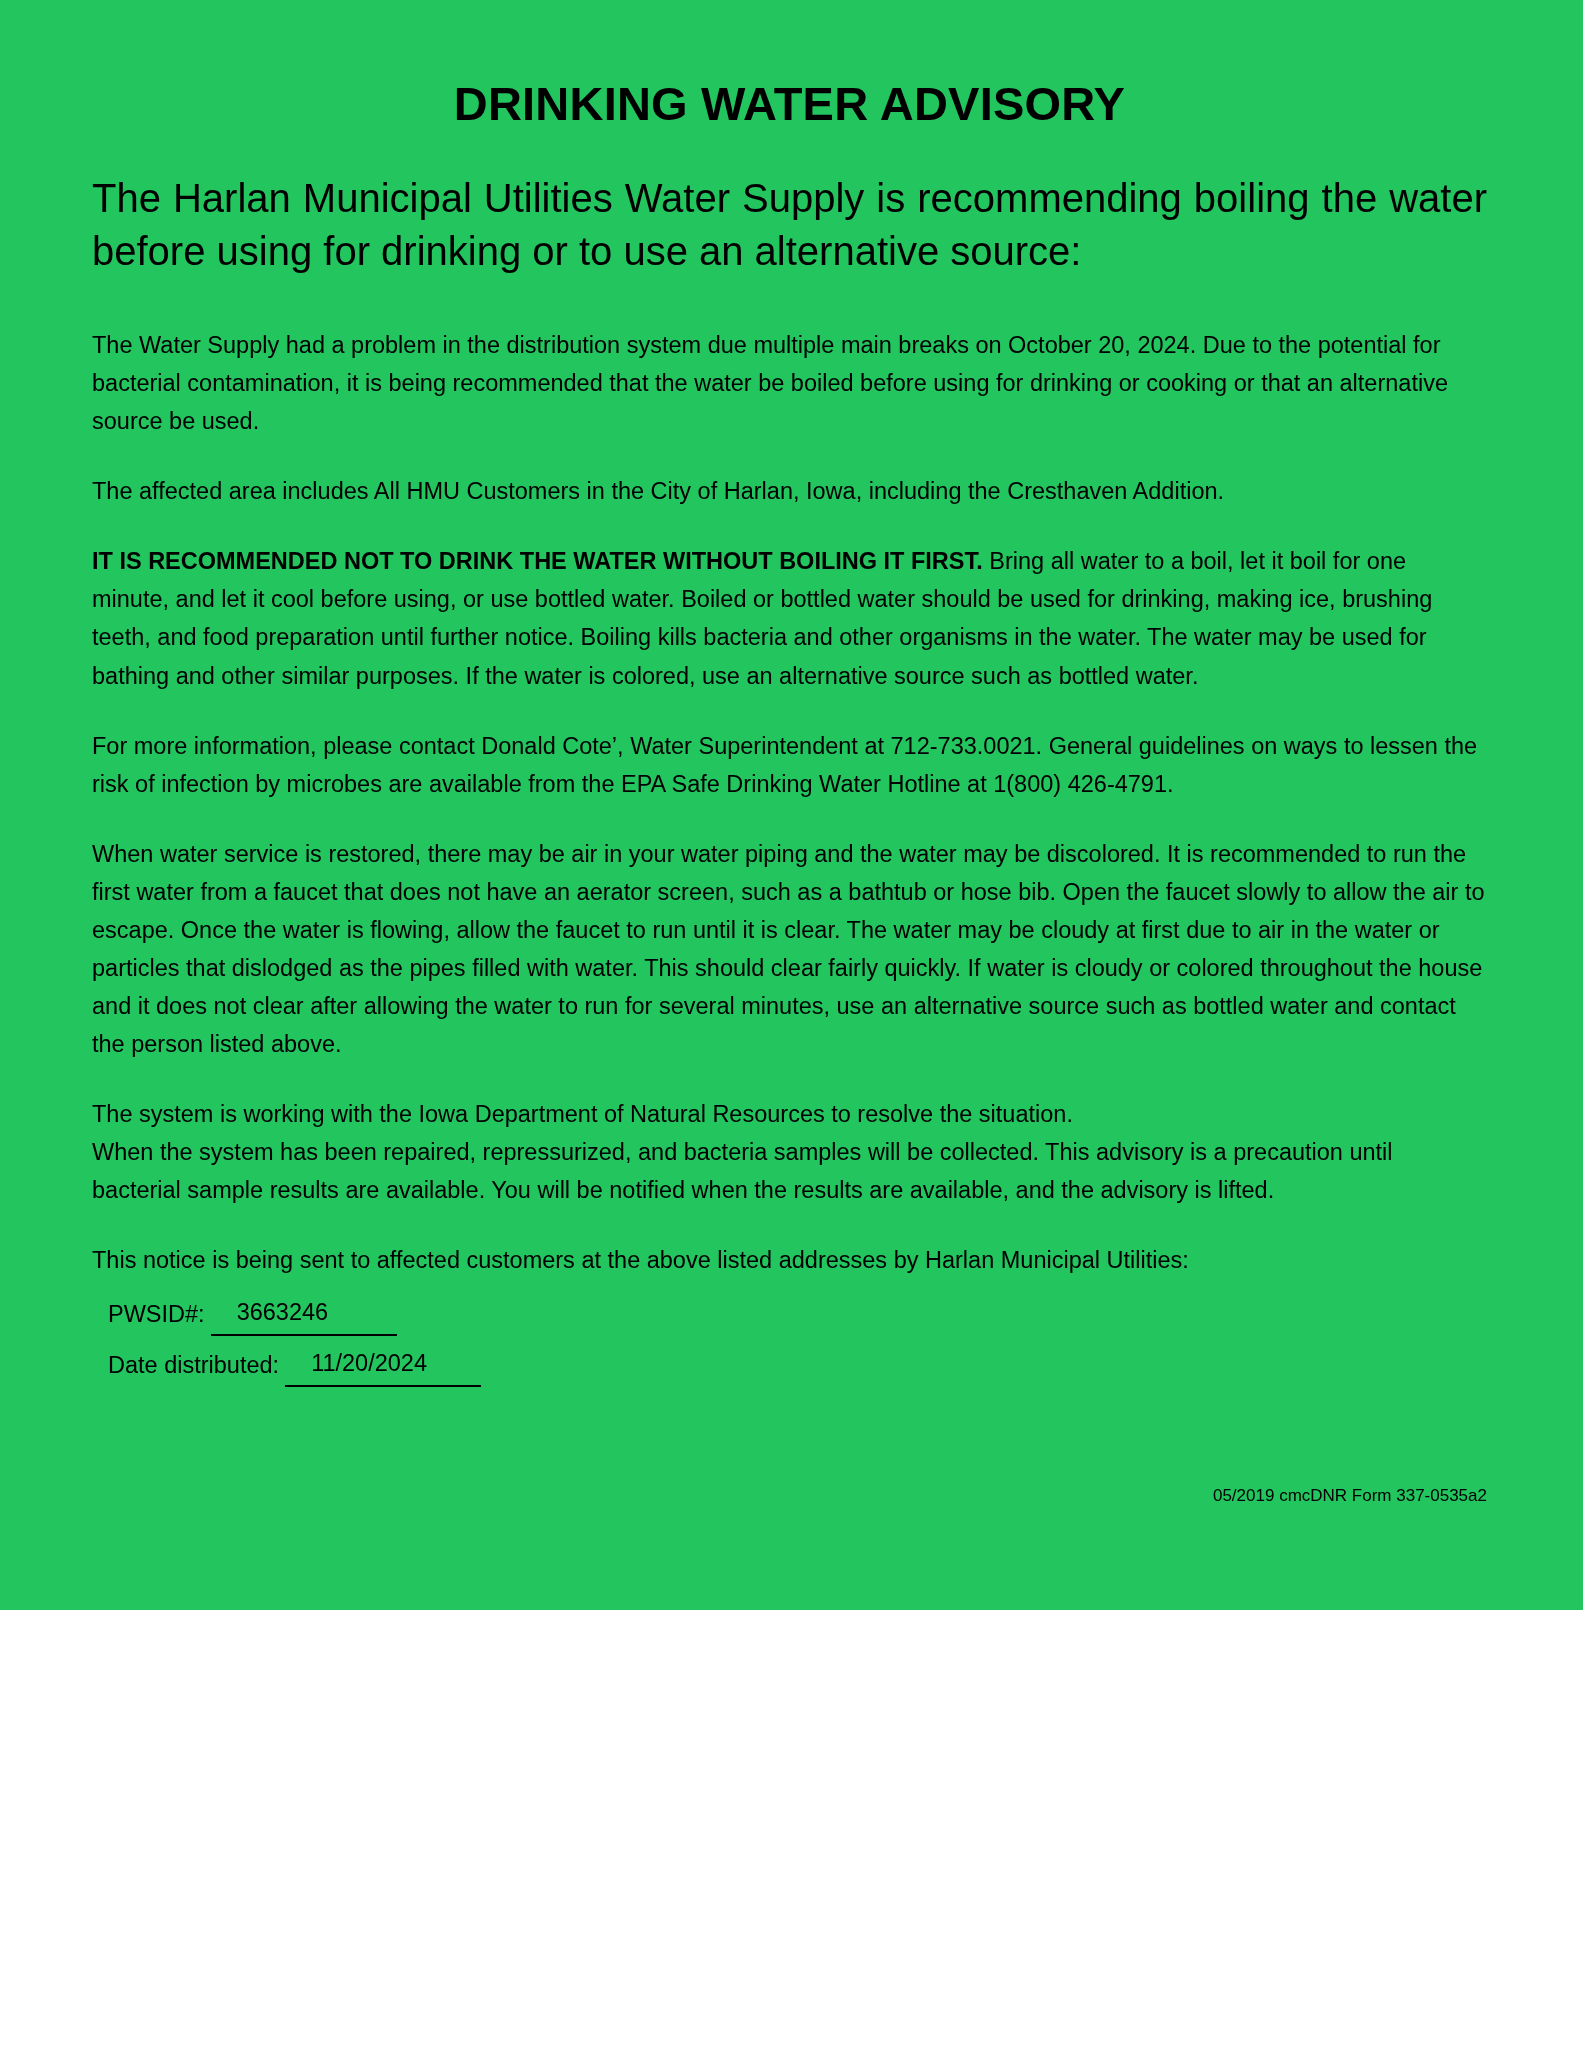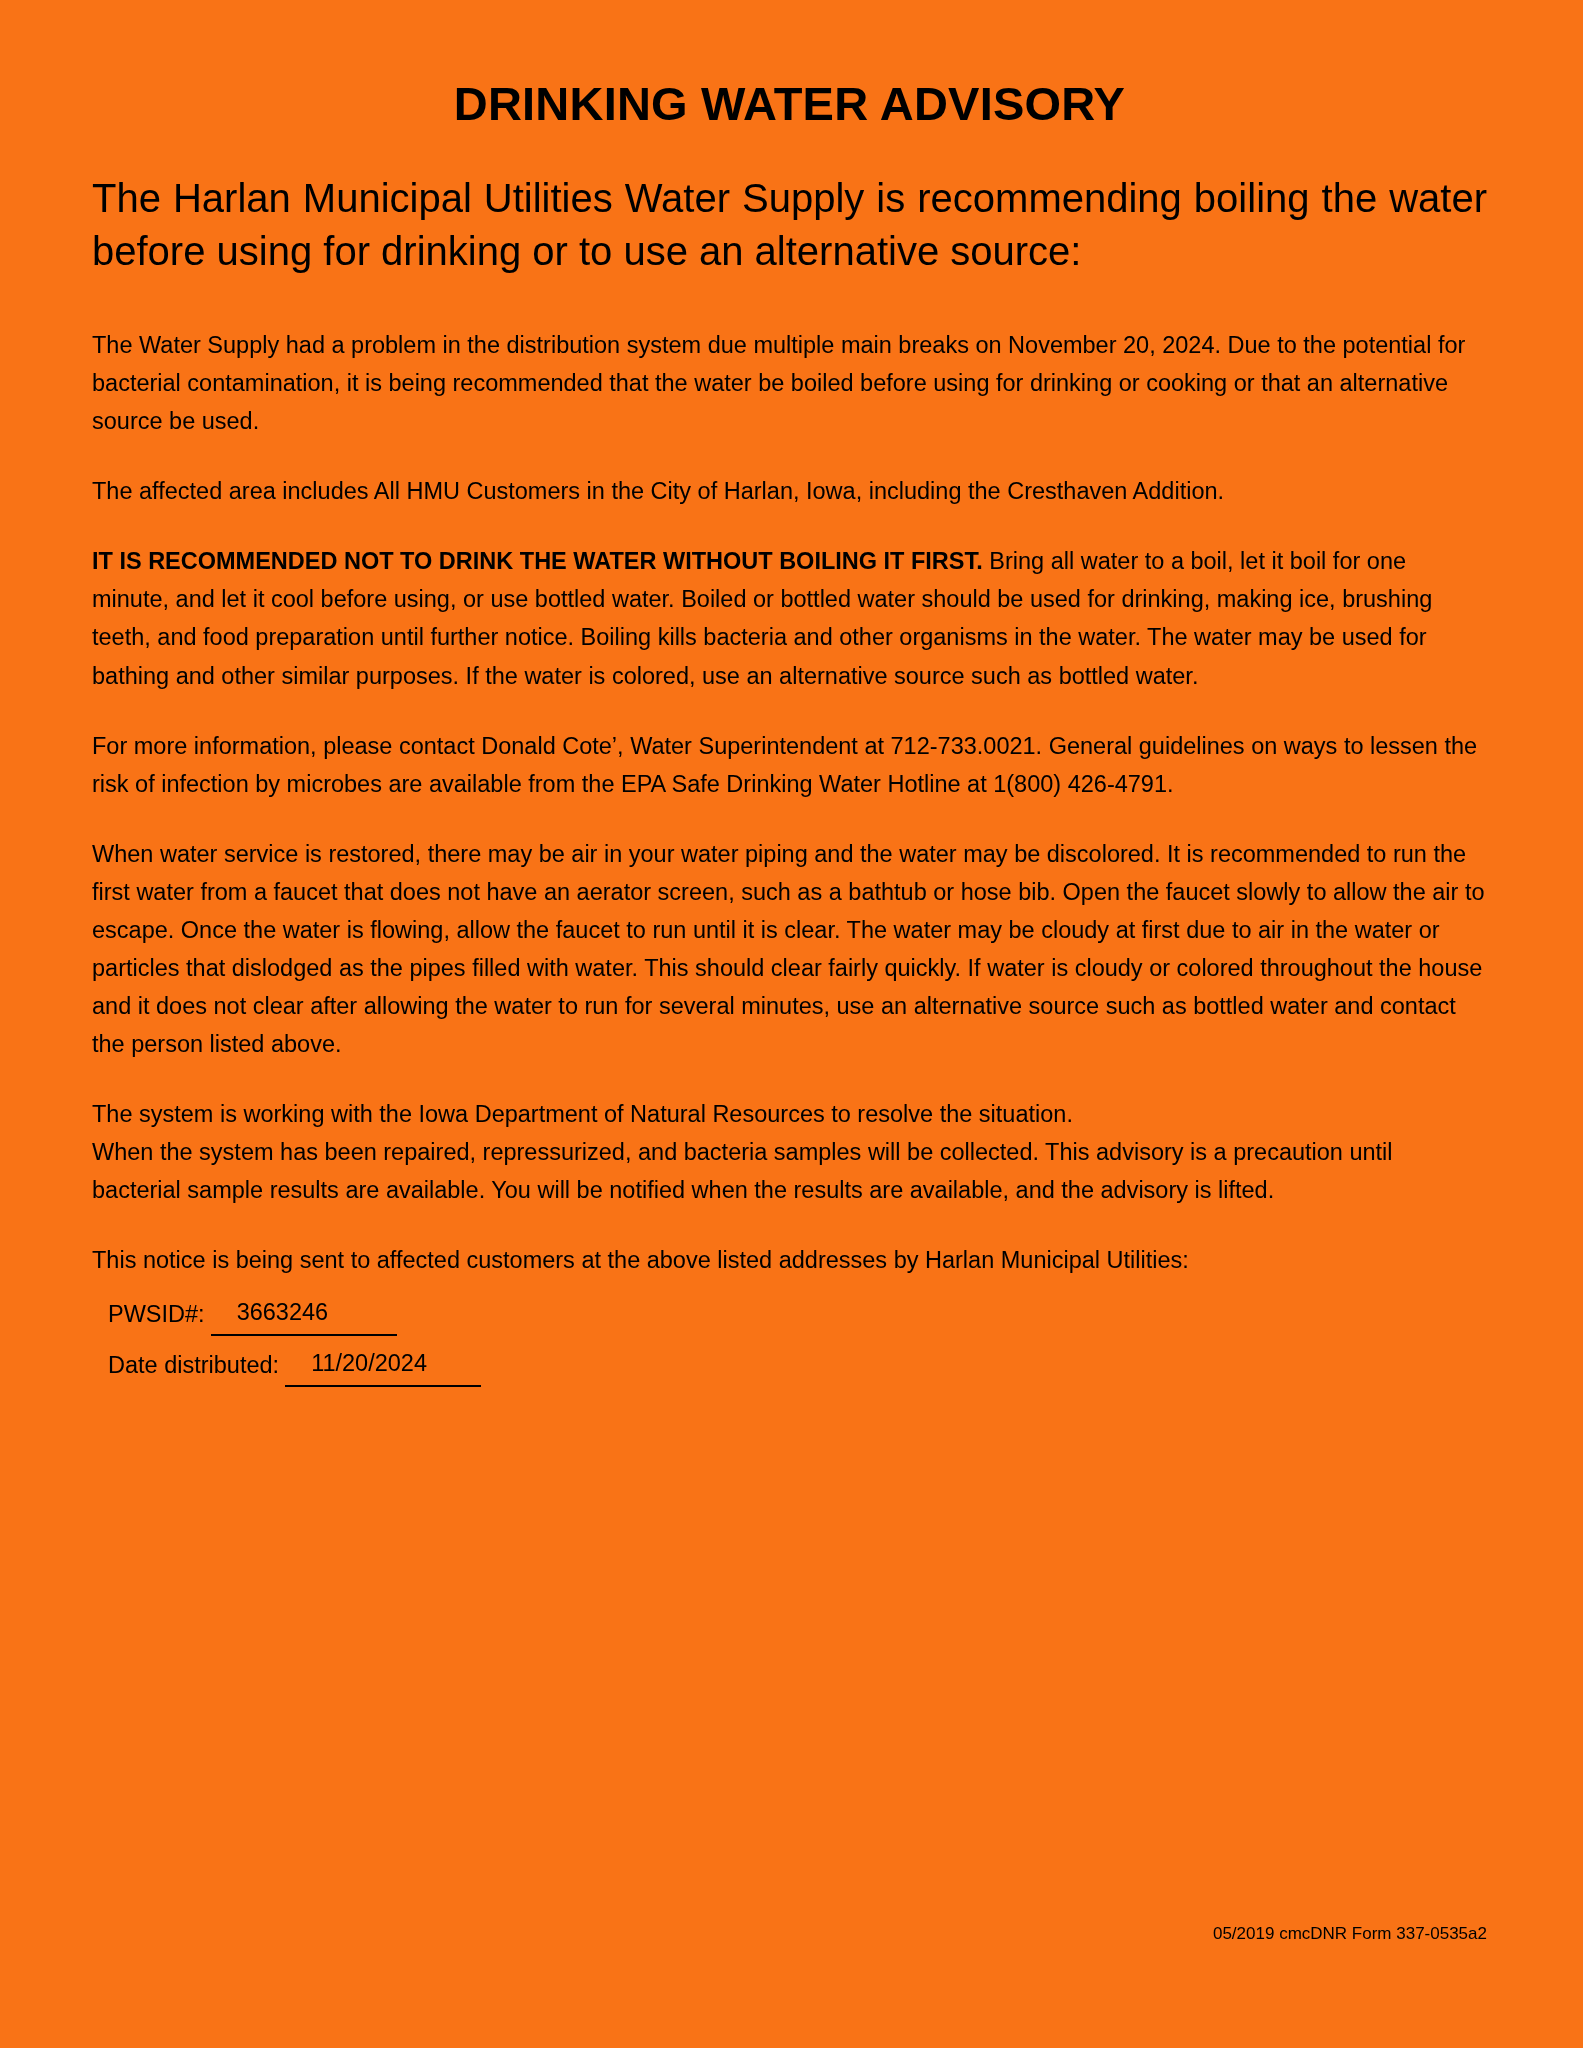--- a/index.html
+++ b/index.html
@@ -8,22 +8,22 @@
     padding: 0;
     background: #ffffff;
   }
   body {
     font-family: "Liberation Sans", sans-serif;
     color: #000000;
   }
   .page {
     position: relative;
     width: 1583px;
-    height: 2048px;
-    background: #f97316;
+    height: 1610px;
+    background: #22c55e;
     box-sizing: border-box;
     padding: 78px 96px 0 92px;
     overflow: hidden;
   }
   .doc-title {
     font-size: 47px;
     font-weight: bold;
     text-align: center;
     letter-spacing: 0.2px;
     margin: 0 0 42px 0;
@@ -85,21 +85,21 @@
 </style>
 </head>
 <body>
 
 <div class="page">
 
   <h1 class="doc-title">DRINKING WATER ADVISORY</h1>
 
   <div class="lede">The Harlan Municipal Utilities Water Supply is recommending boiling the water before using for drinking or to use an alternative source:</div>
 
-  <p class="body-par">The Water Supply had a problem in the distribution system due multiple main breaks on November 20, 2024. Due to the potential for bacterial contamination, it is being recommended that the water be boiled before using for drinking or cooking or that an alternative source be used.</p>
+  <p class="body-par">The Water Supply had a problem in the distribution system due multiple main breaks on October 20, 2024. Due to the potential for bacterial contamination, it is being recommended that the water be boiled before using for drinking or cooking or that an alternative source be used.</p>
 
   <p class="body-par">The affected area includes All HMU Customers in the City of Harlan, Iowa, including the Cresthaven Addition.</p>
 
   <p class="body-par"><span class="strong-lead">IT IS RECOMMENDED NOT TO DRINK THE WATER WITHOUT BOILING IT FIRST.</span><span> Bring all water to a boil, let it boil for one minute, and let it cool before using, or use bottled water. Boiled or bottled water should be used for drinking, making ice, brushing teeth, and food preparation until further notice. Boiling kills bacteria and other organisms in the water. The water may be used for bathing and other similar purposes. If the water is colored, use an alternative source such as bottled water.</span></p>
 
   <p class="body-par">For more information, please contact Donald Cote’, Water Superintendent at 712-733.0021. General guidelines on ways to lessen the risk of infection by microbes are available from the EPA Safe Drinking Water Hotline at 1(800) 426-4791.</p>
 
   <p class="body-par">When water service is restored, there may be air in your water piping and the water may be discolored. It is recommended to run the first water from a faucet that does not have an aerator screen, such as a bathtub or hose bib. Open the faucet slowly to allow the air to escape. Once the water is flowing, allow the faucet to run until it is clear. The water may be cloudy at first due to air in the water or particles that dislodged as the pipes filled with water. This should clear fairly quickly. If water is cloudy or colored throughout the house and it does not clear after allowing the water to run for several minutes, use an alternative source such as bottled water and contact the person listed above.</p>
 
   <p class="body-par tight">The system is working with the Iowa Department of Natural Resources to resolve the situation.</p>

